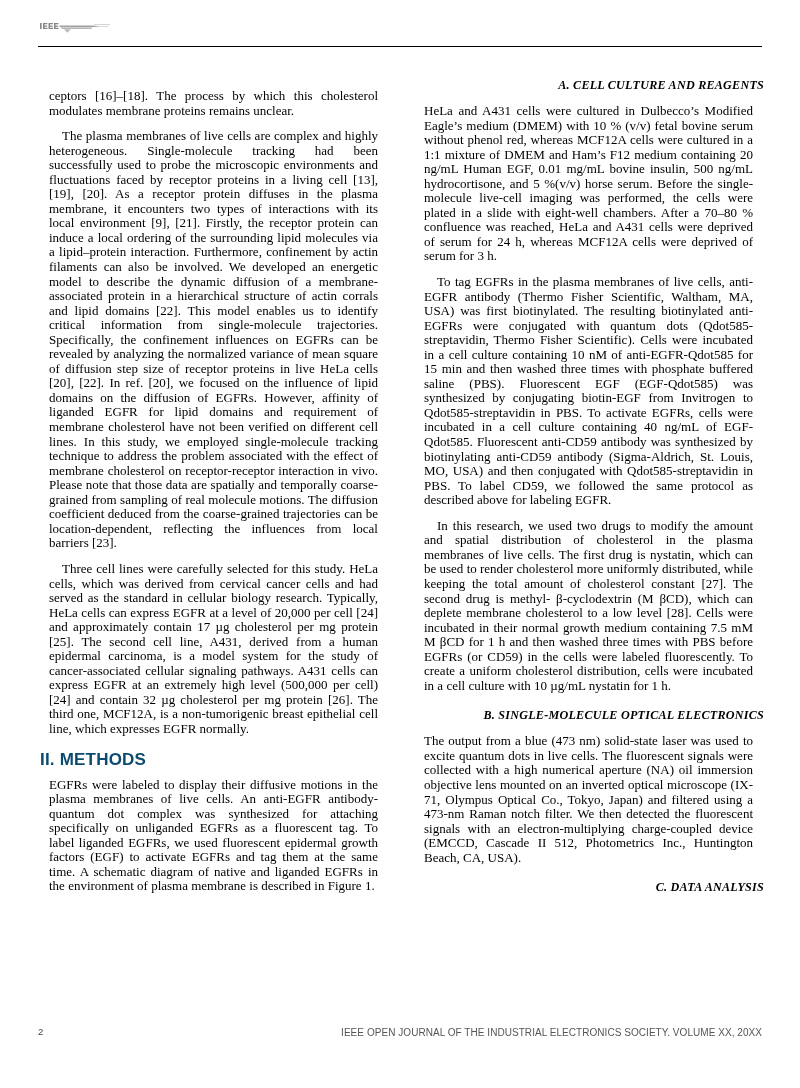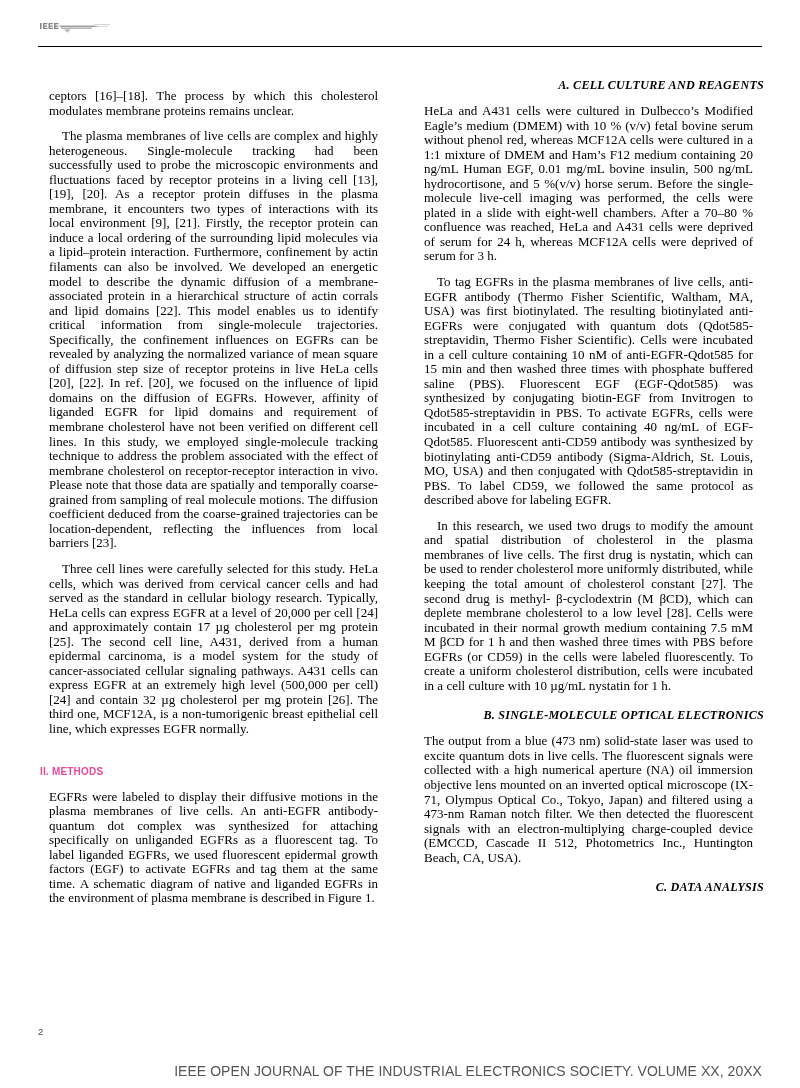--- a/index.html
+++ b/index.html
@@ -72,24 +72,24 @@
     text-justify: inter-word;
     hyphens: manual;
   }
   p.indent { text-indent: 13px; }
   p.noindent { text-indent: 0; }
 
   
   .h1-section {
     font-family: "Liberation Sans", "DejaVu Sans", sans-serif;
     font-weight: bold;
-    font-size: 10px;
+    font-size: 17px;
     letter-spacing: 0.2px;
-    color: #ec4899;
-    margin: 27px 0 1px 2px;
+    color: #0c4a6e;
+    margin: 15px 0 1px 2px;
     line-height: 15px;
   }
   .h2-section {
     font-family: "Liberation Serif", "DejaVu Serif", serif;
     font-weight: bold;
     font-style: italic;
     font-size: 12.1px;
     letter-spacing: 0.25px;
     color: #000000;
     margin: 15px 0 1.5px 8px;
@@ -112,25 +112,24 @@
     top: 0;
     font-family: "Liberation Sans", "DejaVu Sans", sans-serif;
     font-size: 9.6px;
     color: #4a4a4a;
   }
   .footer-title {
     position: absolute;
     right: 0;
     top: 1px;
     font-family: "Liberation Sans", "DejaVu Sans", sans-serif;
-    font-size: 14px;
+    font-size: 10px;
     letter-spacing: 0.05px;
     color: #555555;
     white-space: nowrap;
-    margin-top: 36px;
   }
 </style>
 </head>
 <body>
 
 <div class="page">
 
   <div class="masthead">
     <div class="logo">
       <svg width="78" height="20" viewBox="0 0 78 20" xmlns="http://www.w3.org/2000/svg">

